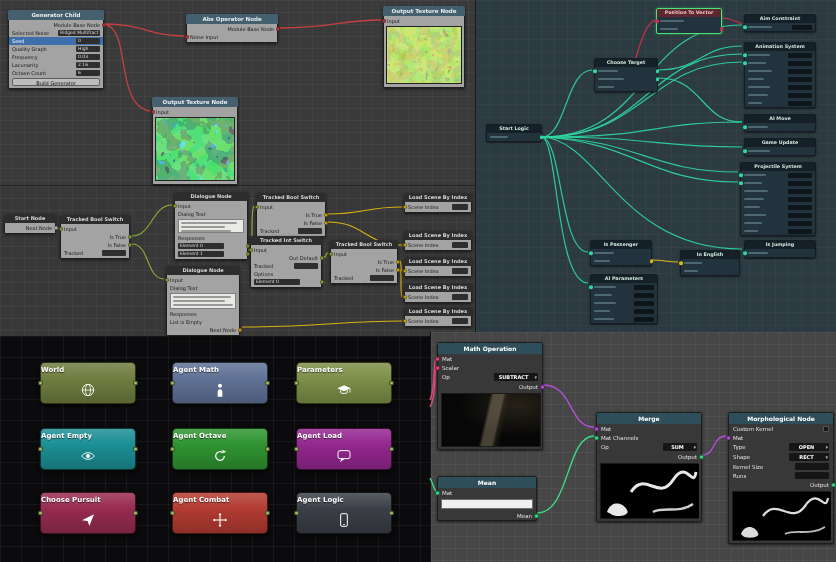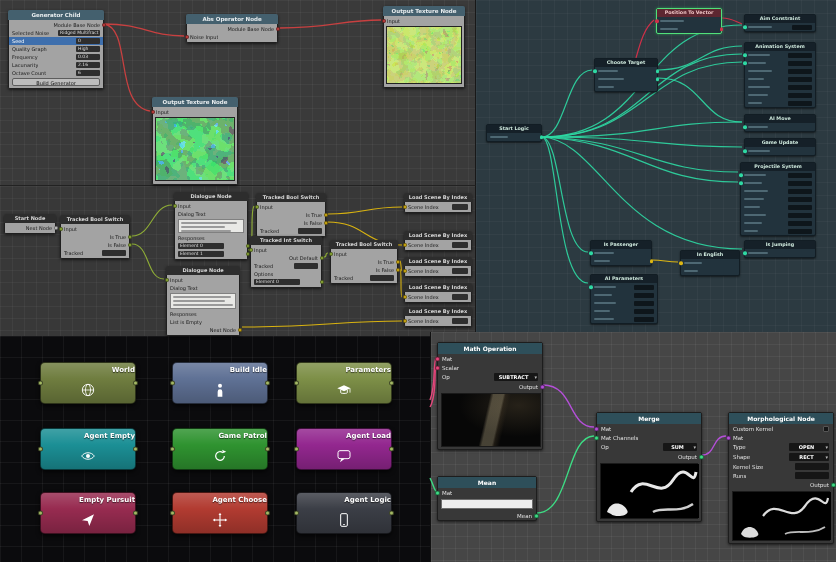--- a/index.html
+++ b/index.html
@@ -68,21 +68,21 @@
   .lbox{height:5px;width:24px;background:#0e161b;border-radius:1px}
   .ldot{position:absolute;width:3.5px;height:3.5px;border-radius:50%;top:50%;transform:translateY(-50%)}
   .ldot.left{left:-2px}
   .ldot.right{right:-2px}
 
   
   .agent-node{position:absolute;z-index:2;width:96px;height:42px;border-radius:5px;
      border:1px solid rgba(0,0,0,.6);box-shadow:0 2px 4px rgba(0,0,0,.7)}
   .agent-node::after{content:"";position:absolute;inset:0;border-radius:4px;pointer-events:none;
      background:linear-gradient(180deg,rgba(255,255,255,.16),rgba(255,255,255,0) 40%,rgba(0,0,0,.2))}
-  .a-title{margin-top:3px;text-align:right;font-size:7px;font-weight:bold;color:#fff;
+  .a-title{margin-top:3px;text-align:left;font-size:7px;font-weight:bold;color:#fff;
      text-shadow:0 1px 1px rgba(0,0,0,.6);position:relative;z-index:1}
   .a-icon{position:absolute;left:50%;top:19px;transform:translateX(-50%);line-height:0;z-index:1}
   .a-port{position:absolute;width:5px;height:5px;border-radius:50%;top:50%;transform:translateY(-50%);
      border:1px solid rgba(0,0,0,.6);z-index:2}
   .a-port.left{left:-3px}
   .a-port.right{right:-3px}
 
   
   .vnode{position:absolute;z-index:2;background:#383838;border:1px solid #1d1d1d;border-radius:2px;
          box-shadow:0 1px 3px rgba(0,0,0,.6)}
@@ -691,21 +691,21 @@
         <circle cx="12" cy="12" r="8.5" fill="none" stroke="#fff" stroke-width="1.4"></circle>
         <ellipse cx="12" cy="12" rx="3.8" ry="8.5" fill="none" stroke="#fff" stroke-width="1.2"></ellipse>
         <line x1="3.5" y1="12" x2="20.5" y2="12" stroke="#fff" stroke-width="1.2"></line>
       </svg>
   </div>
 </div>
 
 <div class="agent-node" style="left: 172px; top: 362px; background: rgb(95, 113, 149);">
   <span class="a-port left" style="background: rgb(164, 185, 100);"></span>
   <span class="a-port right" style="background: rgb(164, 185, 100);"></span>
-  <div class="a-title">Build Idle</div>
+  <div class="a-title">Agent Math</div>
   <div class="a-icon">
     <svg width="16" height="16" viewBox="0 0 24 24">
         <circle cx="12" cy="5.5" r="3" fill="#fff"></circle>
         <path d="M8.5,22 v-7.5 a3.5,3.5 0 0 1 7,0 V22 z" fill="#fff"></path>
       </svg>
   </div>
 </div>
 
 <div class="agent-node" style="left: 296px; top: 362px; background: rgb(125, 143, 71);">
   <span class="a-port left" style="background: rgb(164, 185, 100);"></span>
@@ -728,21 +728,21 @@
     <svg width="16" height="16" viewBox="0 0 24 24">
         <path d="M2.5,12 C7,5.5 17,5.5 21.5,12 C17,18.5 7,18.5 2.5,12 z" fill="none" stroke="#fff" stroke-width="1.4"></path>
         <circle cx="12" cy="12" r="3" fill="#fff"></circle>
       </svg>
   </div>
 </div>
 
 <div class="agent-node" style="left: 172px; top: 428px; background: rgb(47, 147, 48);">
   <span class="a-port left" style="background: rgb(164, 185, 100);"></span>
   <span class="a-port right" style="background: rgb(164, 185, 100);"></span>
-  <div class="a-title">Game Patrol</div>
+  <div class="a-title">Agent Octave</div>
   <div class="a-icon">
     <svg width="16" height="16" viewBox="0 0 24 24">
         <path d="M18.5,12 a6.5,6.5 0 1 1 -2.2,-4.9" fill="none" stroke="#fff" stroke-width="1.8"></path>
         <path d="M15.2,2.6 L16.8,7.6 L21.4,5.8 z" fill="#fff"></path>
       </svg>
   </div>
 </div>
 
 <div class="agent-node" style="left: 296px; top: 428px; background: rgb(147, 39, 143);">
   <span class="a-port left" style="background: rgb(164, 185, 100);"></span>
@@ -752,32 +752,32 @@
     <svg width="16" height="16" viewBox="0 0 24 24">
         <rect x="3" y="4" width="18" height="12" rx="3" fill="none" stroke="#fff" stroke-width="1.5"></rect>
         <path d="M8,16 L6,21.5 L13,16 z" fill="#fff"></path>
       </svg>
   </div>
 </div>
 
 <div class="agent-node" style="left: 40px; top: 492px; background: rgb(151, 43, 80);">
   <span class="a-port left" style="background: rgb(164, 185, 100);"></span>
   <span class="a-port right" style="background: rgb(164, 185, 100);"></span>
-  <div class="a-title">Empty Pursuit</div>
+  <div class="a-title">Choose Pursuit</div>
   <div class="a-icon">
     <svg width="16" height="16" viewBox="0 0 24 24">
         <path d="M3,12.5 L21,3.5 L14,21 L11.5,13.5 z" fill="#fff"></path>
       </svg>
   </div>
 </div>
 
 <div class="agent-node" style="left: 172px; top: 492px; background: rgb(178, 59, 49);">
   <span class="a-port left" style="background: rgb(164, 185, 100);"></span>
   <span class="a-port right" style="background: rgb(164, 185, 100);"></span>
-  <div class="a-title">Agent Choose</div>
+  <div class="a-title">Agent Combat</div>
   <div class="a-icon">
     <svg width="16" height="16" viewBox="0 0 24 24">
         <line x1="12" y1="4" x2="12" y2="20" stroke="#fff" stroke-width="1.6"></line>
         <line x1="4" y1="12" x2="20" y2="12" stroke="#fff" stroke-width="1.6"></line>
         <path d="M12,1 L9.8,4.6 h4.4 z M12,23 L9.8,19.4 h4.4 z M1,12 L4.6,9.8 v4.4 z M23,12 L19.4,9.8 v4.4 z" fill="#fff"></path>
       </svg>
   </div>
 </div>
 
 <div class="agent-node" style="left: 296px; top: 492px; background: rgb(59, 62, 70);">

